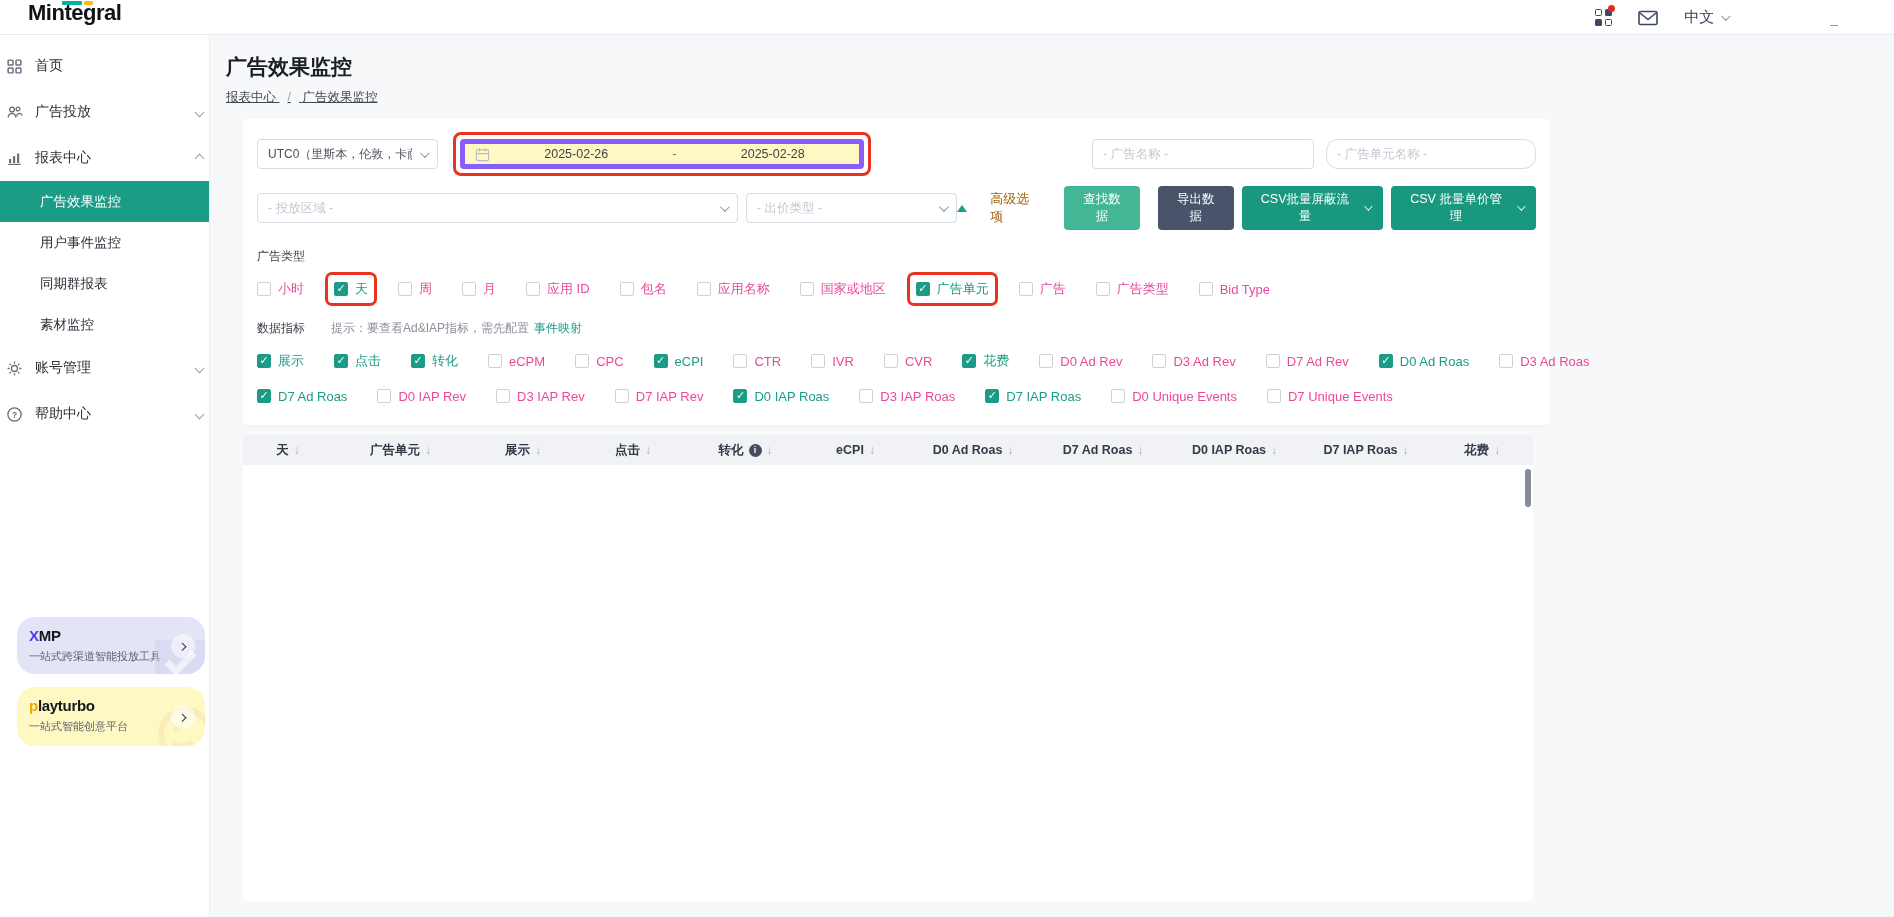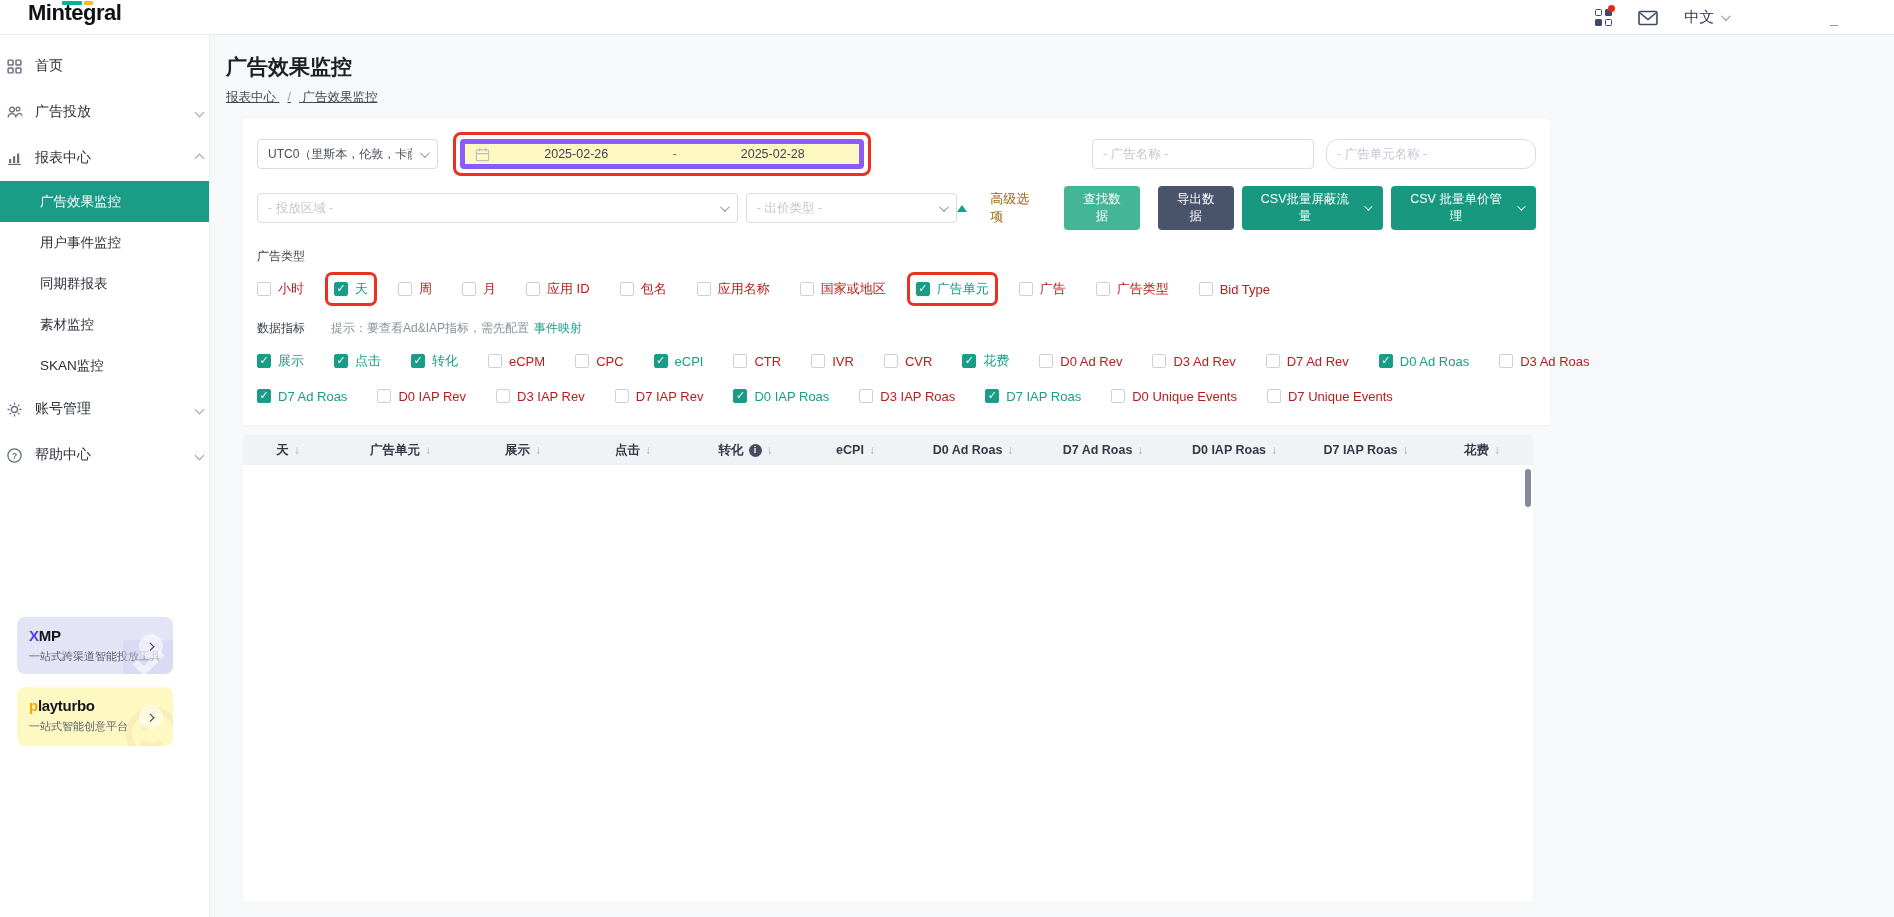--- a/index.html
+++ b/index.html
@@ -35,21 +35,21 @@
               font-size:14px; color:#2b2f38; }
   .nav-item svg { flex:0 0 17px; margin-right:12px; }
   .nav-item .nav-label { flex:1; }
   .nav-chev { width:7px; height:7px; border-right:1.4px solid #9aa0ad; border-bottom:1.4px solid #9aa0ad; }
   .nav-chev.down { transform:rotate(45deg); }
   .nav-chev.up { transform:rotate(225deg); }
   .submenu .sub-item { height:41px; display:flex; align-items:center; padding-left:40px;
                        font-size:13.5px; color:#2b2f38; cursor:pointer; }
   .submenu .sub-item.active { background:#1a9c86; color:#fff; }
 
-  .promo { position:absolute; left:17px; width:156px; border-radius:8px; padding:10px 12px;
+  .promo { position:absolute; left:17px; width:188px; border-radius:18px; padding:10px 12px;
            cursor:pointer; overflow:hidden; }
   .promo.xmp { top:582px; height:57px; background:#e4e4f7; }
   .promo.playturbo { top:652px; height:59px; background:#fef9c3; }
   .promo-name { display:block; font-size:15px; font-weight:800; color:#14161c; letter-spacing:-0.3px; }
   .promo.xmp .promo-name::first-letter { color:#4a41e8; }
   .promo.playturbo .promo-name::first-letter { color:#f5a800; }
   .promo-desc { display:block; margin-top:5px; font-size:11px; color:#5a5f6e; }
   .promo-go { position:absolute; right:10px; top:50%; transform:translateY(-50%); width:24px; height:24px;
               border-radius:50%; background:rgba(255,255,255,.55); display:flex; align-items:center; justify-content:center; }
   .promo-go .chev-r { width:6px; height:6px; border-right:1.8px solid #353a48; border-bottom:1.8px solid #353a48;
@@ -99,21 +99,21 @@
   .btn-export { background:#49536a; margin-left:18px; }
   .btn-csv { background:#18997f; margin-left:8px; gap:9px; }
   .btn-csv .chev { border-color:#fff; width:6px; height:6px; border-width:1.6px; }
 
   .sec-label { margin-top:18px; font-size:12px; color:#3a3f48; }
   .cb-row { display:flex; align-items:center; gap:30px; margin-top:13px; height:22px; }
   .cb-item { display:flex; align-items:center; position:relative; cursor:pointer; }
   .cb { width:14px; height:14px; border:1px solid #cdd0d9; border-radius:2px; background:#fff; position:relative; }
   .cb-item.checked .cb { background:#1a9c86; border-color:#1a9c86; }
   .cb-item.checked .cb::after { content:"✓"; position:absolute; left:1.5px; top:-1px; font-size:11px; color:#fff; }
-  .cb-text { margin-left:7px; font-size:13px; color:#b91c1c; white-space:nowrap; }
+  .cb-text { margin-left:7px; font-size:13px; color:#ec4899; white-space:nowrap; }
   .cb-item.checked .cb-text { color:#1a9c86; }
   .cb-item.flagged::before { content:""; position:absolute; left:-9px; right:-9px; top:-8px; bottom:-8px;
                              border:3px solid #e9321f; border-radius:7px; pointer-events:none; }
   .metrics-head { display:flex; align-items:center; margin-top:20px; }
   .hint { margin-left:26px; font-size:12px; color:#8b8f99; }
   .hint-link { margin-left:5px; font-size:12px; color:#1a9c86; cursor:pointer; }
 
   
   .table-card { position:relative; margin:10px 0 0 17px; width:1290px; height:466px; background:#fff;
                 border-radius:2px; overflow:hidden; }
@@ -206,23 +206,20 @@
           </div>
 
           <div class="sub-item">
             <span>同期群报表</span>
           </div>
 
           <div class="sub-item">
             <span>素材监控</span>
           </div>
 
-          <div class="sub-item">
-            <span>SKAN监控</span>
-          </div>
         </div>
 
       <div class="nav-item">
         <svg viewBox="0 0 17 17" width="17" height="17" fill="none" stroke="#666e7e" stroke-width="1.3">
           <circle cx="8.5" cy="8.5" r="3"></circle>
           <path d="M8.5 1.6v2.1M8.5 13.3v2.1M1.6 8.5h2.1M13.3 8.5h2.1M3.6 3.6l1.5 1.5M11.9 11.9l1.5 1.5M13.4 3.6l-1.5 1.5M5.1 11.9l-1.5 1.5"></path>
         </svg>
         <span class="nav-label">账号管理</span>
         <span class="nav-chev down"></span>
       </div>

